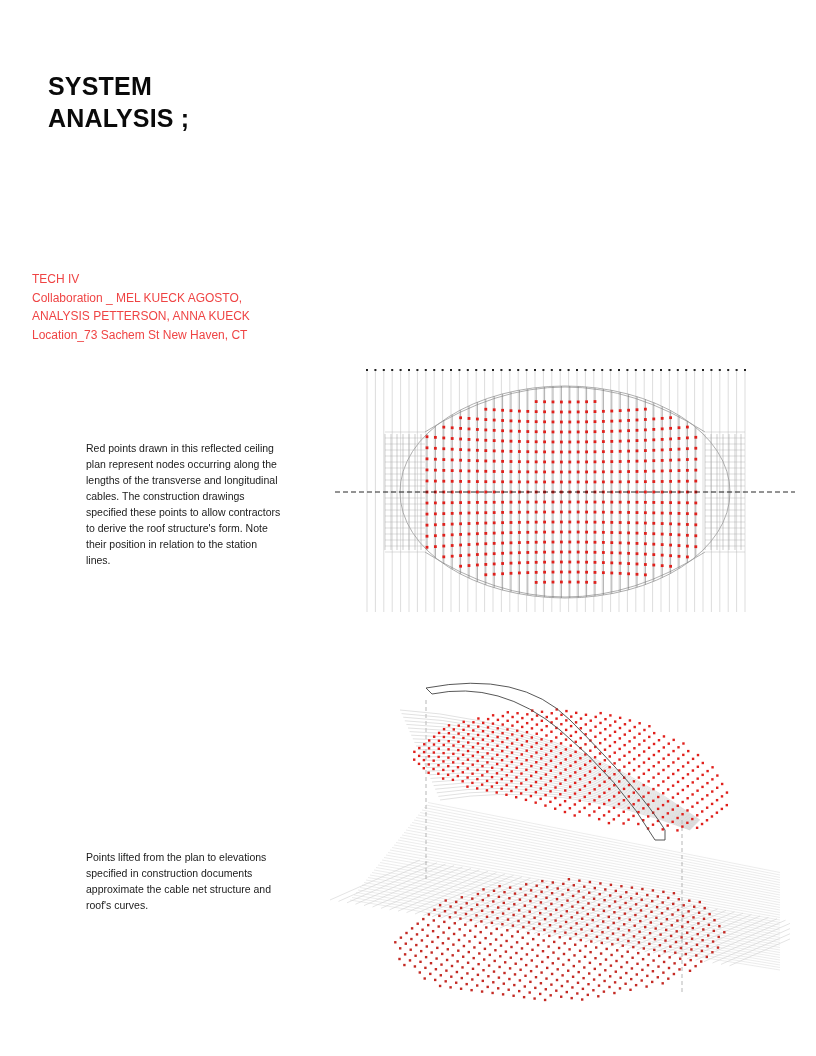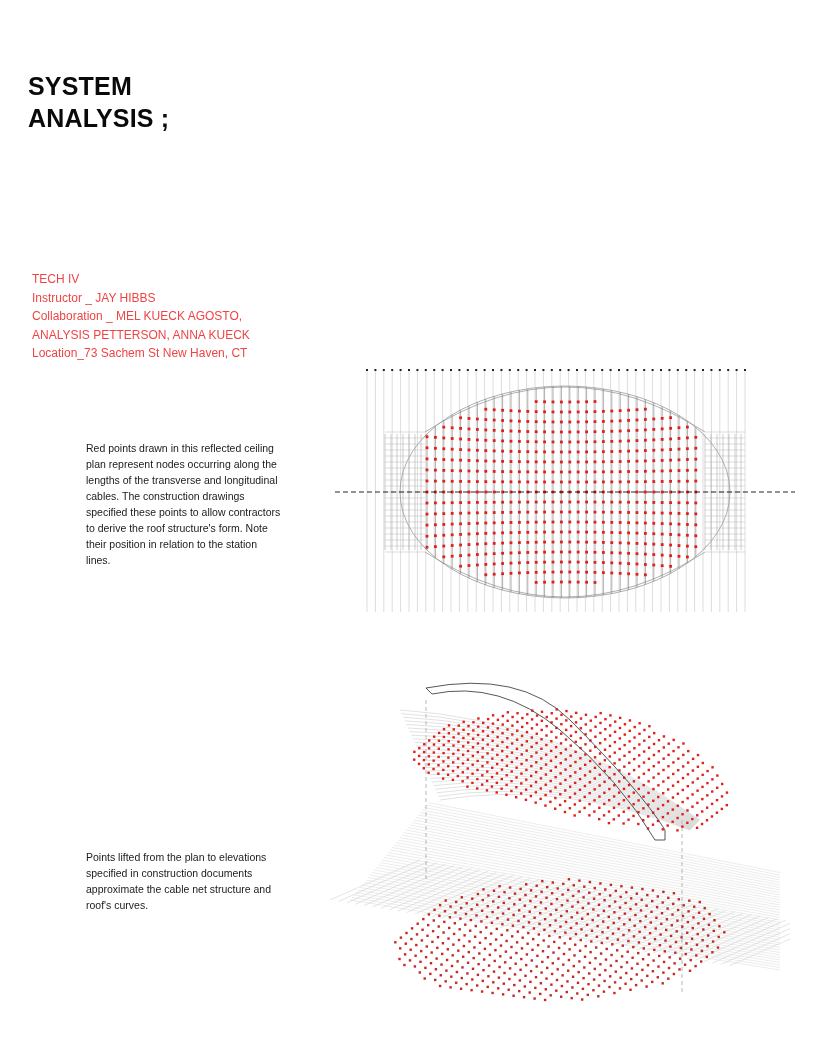--- a/index.html
+++ b/index.html
@@ -1,39 +1,38 @@
 <!DOCTYPE html>
 <html><head>
 <meta charset="utf-8">
 <style>
   html, body { margin: 0; padding: 0; background: #ffffff; }
   body { width: 816px; height: 1056px; position: relative; overflow: hidden;
          font-family: "Liberation Sans", sans-serif; color: #111; }
-  .title { position: absolute; left: 28px; top: 70px; margin: 0;
+  .title { position: absolute; left: 48px; top: 70px; margin: 0;
            font-family: "Liberation Sans", sans-serif; font-weight: 700;
            font-size: 25px; line-height: 32px; letter-spacing: 0.2px; color: #0a0a0a; }
   .title span { display: block; }
   .meta { position: absolute; left: 32px; top: 270px; font-size: 12px; line-height: 18.5px; color: #ef4444; }
   .meta div { white-space: nowrap; }
   .caption { position: absolute; font-size: 10.5px; line-height: 16px; color: #1a1a1a; }
   .caption1 { left: 86px; top: 429px; width: 196px; }
   .caption2 { left: 86px; top: 838px; width: 196px; }
   svg.fig { position: absolute; }
 </style>
 </head>
 <body>
 
 <h1 class="title">
   <span>SYSTEM</span>
   <span>ANALYSIS ;</span>
 </h1>
 
 <div class="meta">
   <div>TECH IV</div>
-  <div>Instructor _ JAY HIBBS</div>
   <div>Collaboration _ MEL KUECK AGOSTO,</div>
   <div>ANALYSIS PETTERSON, ANNA KUECK</div>
   <div>Location_73 Sachem St New Haven, CT</div>
 </div>
 
 <p class="caption caption1">Red points drawn in this reflected ceiling plan represent nodes occurring along the lengths of the transverse and longitudinal cables. The construction drawings specified these points to allow contractors to derive the roof structure's form.  Note their position in relation to the station lines.</p>
 
 <svg class="fig" id="plan" style="left:335px; top:362px;" width="460" height="256" viewBox="0 0 460 256">
     <line x1="32" y1="8" x2="32" y2="250" stroke="#cfcfcf" stroke-width="0.7"></line>
     <rect x="31" y="7" width="2" height="2" fill="#222"></rect>

